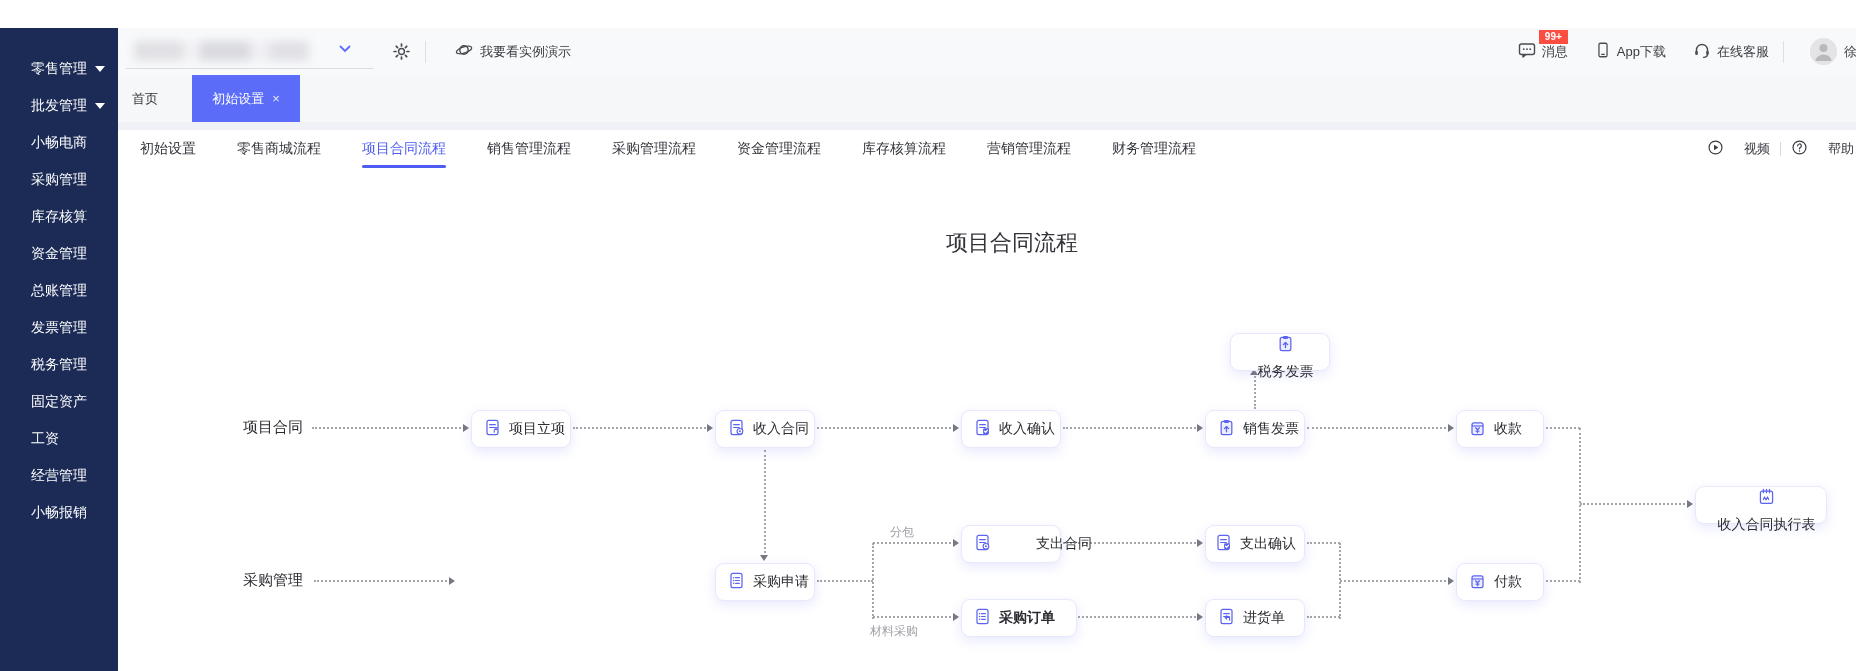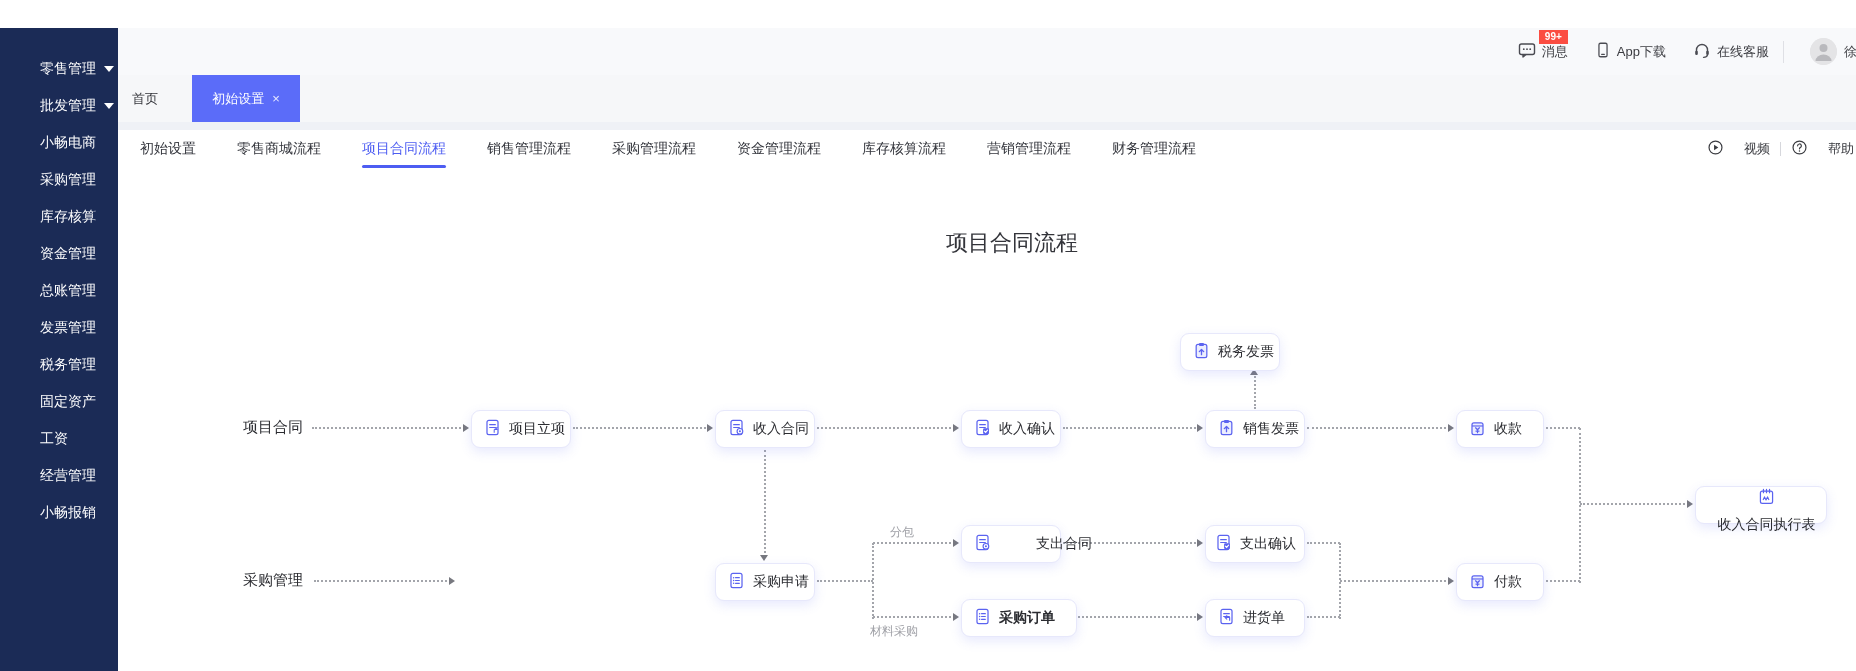--- a/index.html
+++ b/index.html
@@ -10,21 +10,21 @@
   
   .top-strip { position:absolute; left:0; top:0; width:1856px; height:28px; background:#ffffff; }
 
   
   .sidebar { position:absolute; left:0; top:28px; width:118px; height:643px; background:#1b2b56; color:#fff; }
   .logo-row { position:relative; height:46px; padding:6px 8px 0 12px; }
   .logo-mark { position:absolute; left:12px; top:7px; width:24px; height:24px; }
   .logo-title { position:absolute; left:40px; top:12px; font-size:12px; font-weight:bold; white-space:nowrap; letter-spacing:.5px; }
   .logo-sub { position:absolute; left:8px; top:31px; font-size:12px; font-weight:bold; }
   .sb-menu { padding-top:22px; }
-  .sb-item { height:37px; display:flex; align-items:center; padding-left:40px; font-size:14px; color:#fdfdfe; cursor:pointer; white-space:nowrap; }
+  .sb-item { height:37px; display:flex; align-items:center; padding-left:31px; font-size:14px; color:#fdfdfe; cursor:pointer; white-space:nowrap; }
   .sb-caret { width:0; height:0; border-left:5px solid transparent; border-right:5px solid transparent; border-top:6px solid #ffffff; margin-left:8px; }
 
   
   .topbar { position:absolute; left:118px; top:28px; width:1738px; height:47px; background:#f8f9fb; }
   .tb-left { position:absolute; left:0; top:0; height:47px; display:flex; align-items:center; }
   .company-select { position:relative; width:248px; height:34px; margin-left:8px; border-bottom:1px solid #dcdde2; display:flex; align-items:center; cursor:pointer; }
   .blur-name { width:175px; height:20px; margin-left:8px; border-radius:3px;
     background:linear-gradient(90deg,#d8d8dc 0 28%,#efeff2 28% 38%,#cfcfd6 38% 66%,#ececf0 66% 78%,#d8d8de 78% 100%);
     filter:blur(5px); opacity:.75; }
   .chev { margin-left:28px; }
@@ -116,20 +116,48 @@
         <div class="sb-item">
           <span>经营管理</span>
         </div>
         <div class="sb-item">
           <span>小畅报销</span>
         </div>
       </div>
   </div>
 
   <div class="topbar">
+    <div class="tb-left">
+      <div class="company-select">
+        <div class="blur-name"></div>
+        <span class="chev">
+          <svg width="16" height="16" viewBox="0 0 16 16">
+              <path d="M3.5 5.5 L8 10 L12.5 5.5" fill="none" stroke="#5b6cf9" stroke-width="1.8" stroke-linecap="round"></path>
+            </svg>
+        </span>
+      </div>
+      <span class="tb-iconbtn">
+        <svg width="19" height="19" viewBox="0 0 20 20">
+          <circle cx="10" cy="10" r="3.1" fill="none" stroke="#4a4b52" stroke-width="1.5"></circle>
+          <g stroke="#4a4b52" stroke-width="1.8" stroke-linecap="round">
+            <path d="M10 2.2 V4.2 M10 15.8 V17.8 M2.2 10 H4.2 M15.8 10 H17.8 M4.5 4.5 L5.9 5.9 M14.1 14.1 L15.5 15.5 M15.5 4.5 L14.1 5.9 M5.9 14.1 L4.5 15.5"></path>
+          </g>
+        </svg>
+      </span>
+      <div class="tb-div"></div>
+      <div class="demo-group">
+        <span>
+          <svg width="20" height="20" viewBox="0 0 20 20">
+            <circle cx="10" cy="10" r="4.2" fill="none" stroke="#4a4b52" stroke-width="1.4"></circle>
+            <ellipse cx="10" cy="10" rx="8" ry="3" fill="none" stroke="#4a4b52" stroke-width="1.2" transform="rotate(-18 10 10)"></ellipse>
+          </svg>
+        </span>
+        <span>我要看实例演示</span>
+      </div>
+    </div>
 
     <div class="tb-right">
       <div class="tb-item">
         <span>
           <svg width="20" height="20" viewBox="0 0 20 20">
             <rect x="2.5" y="4" width="15" height="10.5" rx="2" fill="none" stroke="#4a4b52" stroke-width="1.4"></rect>
             <path d="M6 14.5 L6 17 L9 14.5" fill="none" stroke="#4a4b52" stroke-width="1.4" stroke-linejoin="round"></path>
             <circle cx="6.8" cy="9.2" r=".9" fill="#4a4b52"></circle>
               <circle cx="10" cy="9.2" r=".9" fill="#4a4b52"></circle>
               <circle cx="13.2" cy="9.2" r=".9" fill="#4a4b52"></circle>
@@ -253,21 +281,21 @@
         <i class="fc-arr" style="left: 1330px; top: 455px; border-left: 6px solid rgb(119, 120, 127);"></i>
         <div class="fc-h" style="left: 1428px; top: 305px; width: 34px;"></div>
         <div class="fc-h" style="left: 1428px; top: 458px; width: 34px;"></div>
         <div class="fc-v" style="left: 1461px; top: 306px; height: 155px;"></div>
         <div class="fc-h" style="left: 1462px; top: 381px; width: 109px;"></div>
         <i class="fc-arr" style="left: 1569px; top: 378px; border-left: 6px solid rgb(119, 120, 127);"></i>
         <div class="fc-rowlabel" style="left: 105px; top: 296px;">项目合同</div>
         <div class="fc-rowlabel" style="left: 105px; top: 449px;">采购管理</div>
         <div class="fc-edgelabel" style="left: 772px; top: 402px;">分包</div>
         <div class="fc-edgelabel" style="left: 752px; top: 501px;">材料采购</div>
-        <div class="fc-node" style="left: 1062px; top: 211px; width: 100px;">
+        <div class="fc-node" style="left: 1112px; top: 211px; width: 100px; flex-direction: column;">
           <span><svg width="19" height="19" viewBox="0 0 20 20">
               <rect x="4.4" y="3.6" width="11.2" height="13.8" rx="2" fill="#eceefe" stroke="#5b63f0" stroke-width="1.3"></rect>
               <rect x="7.4" y="2.2" width="5.2" height="3" rx="1" fill="#5b63f0"></rect>
               <path d="M10 14.4 V9.4 M7.7 11.2 L10 8.9 L12.3 11.2" fill="none" stroke="#5b63f0" stroke-width="1.4" stroke-linecap="round" stroke-linejoin="round"></path>
             </svg></span>
           <span>税务发票</span>
         </div>
         <div class="fc-node" style="left: 353px; top: 288px; width: 100px;">
           <span><svg width="19" height="19" viewBox="0 0 20 20">
               <rect x="4.2" y="2.6" width="11.6" height="14.8" rx="2" fill="#fff" stroke="#5b63f0" stroke-width="1.3"></rect>

